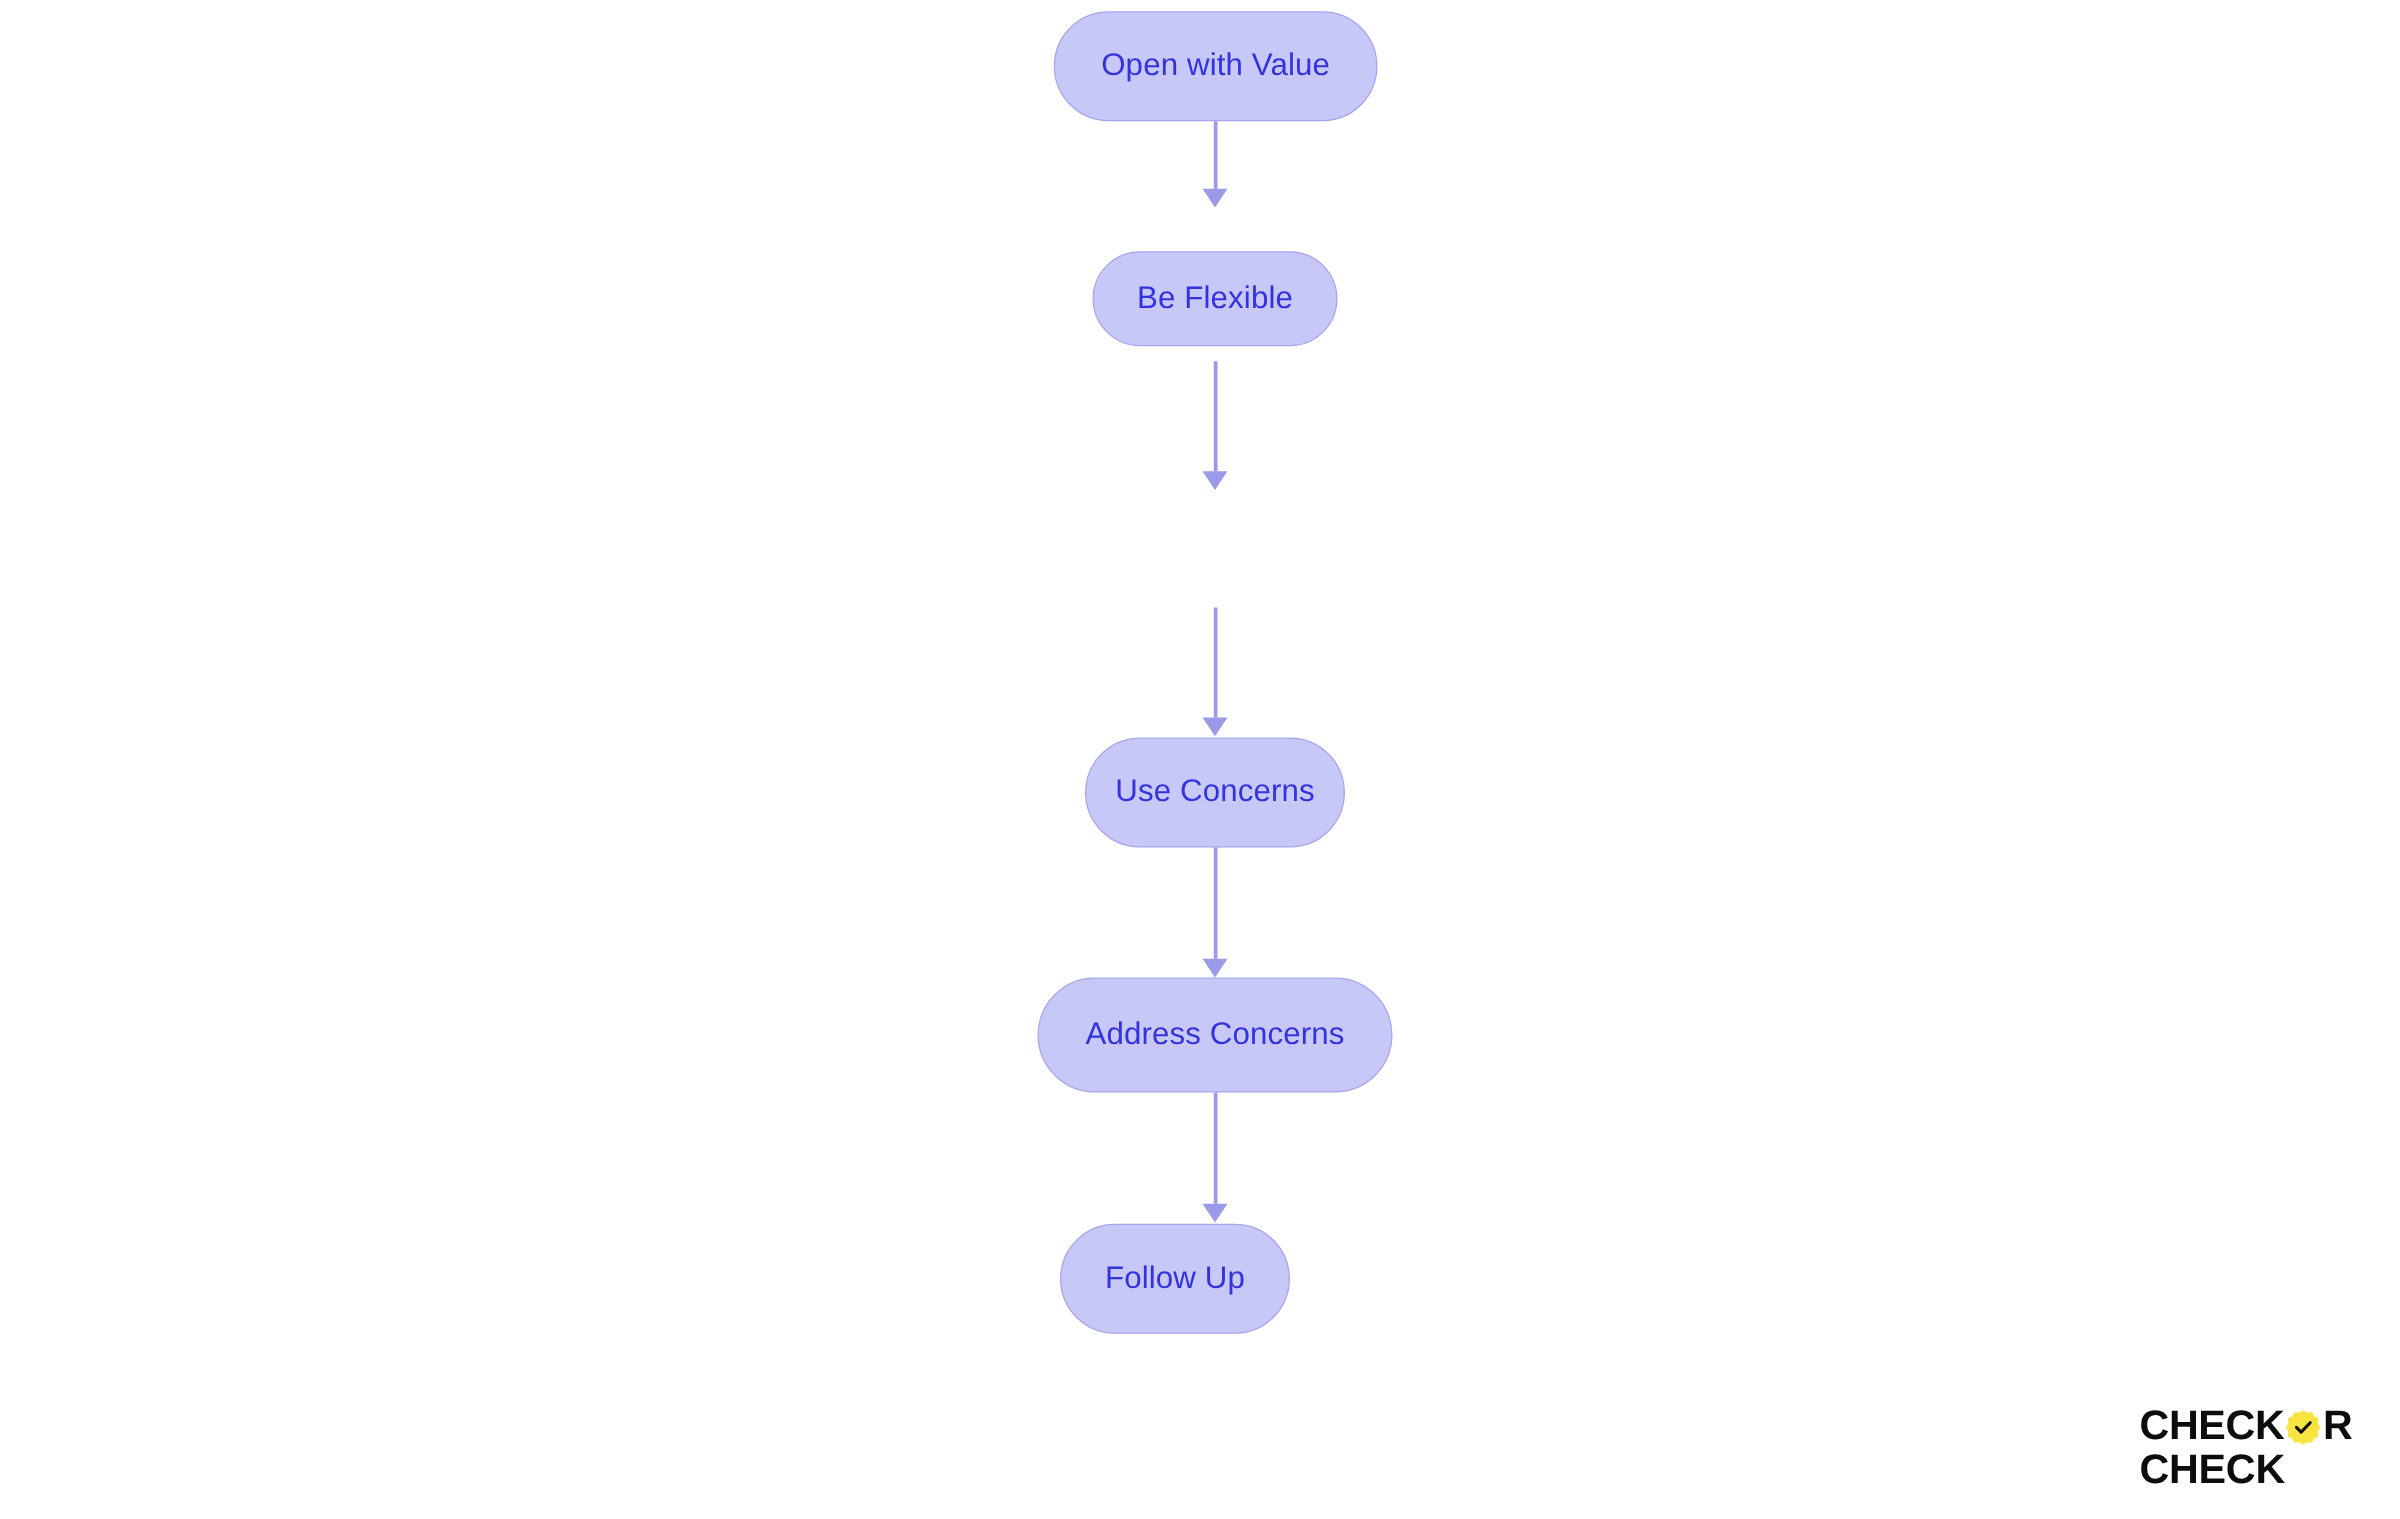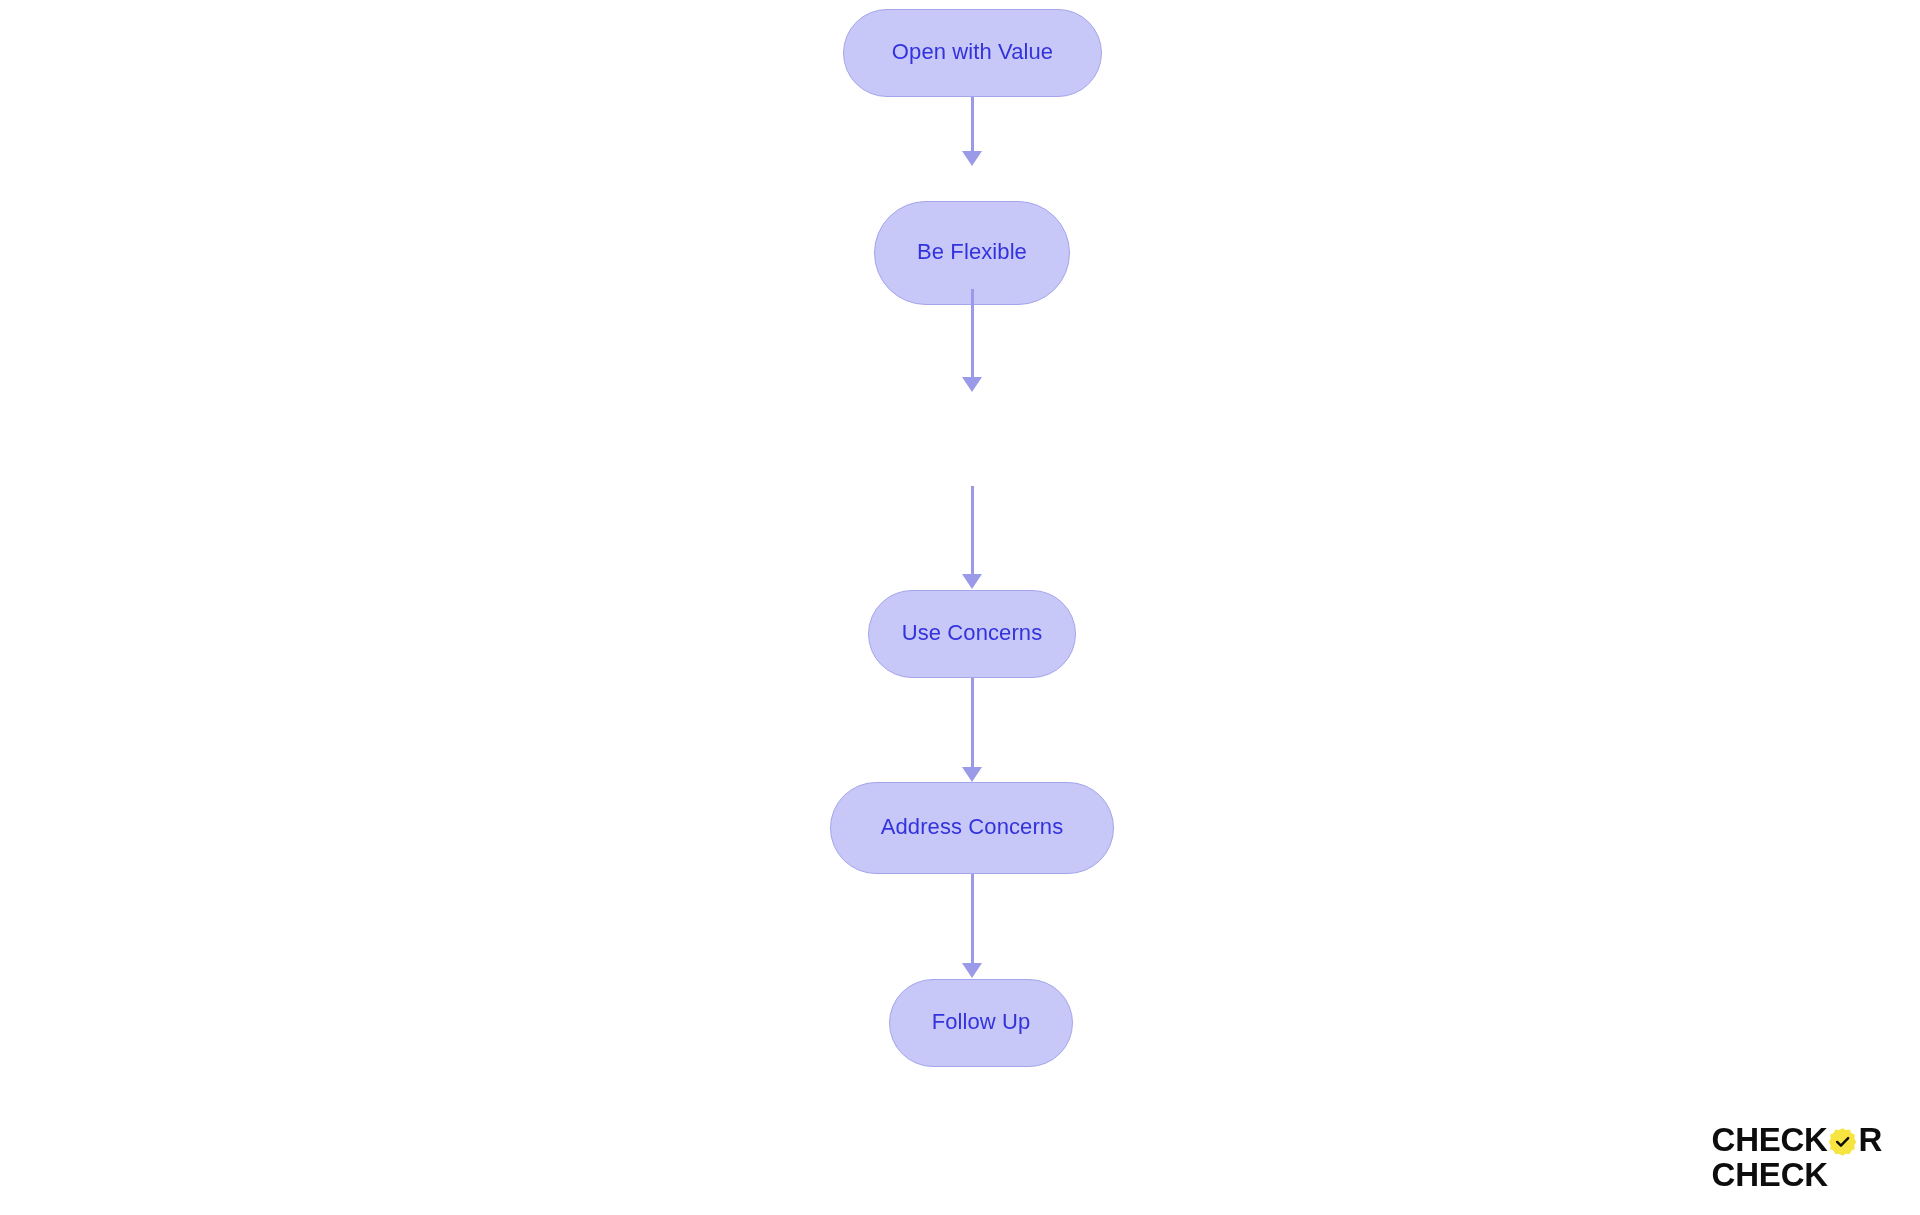--- a/index.html
+++ b/index.html
@@ -27,21 +27,21 @@
     position: absolute;
     box-sizing: border-box;
     background: #c7c7f8;
     border: 1.6px solid #a5a5ec;
     border-radius: 999px;
     display: flex;
     align-items: center;
     justify-content: center;
     color: #3333dd;
     font-family: "Liberation Sans", sans-serif;
-    font-size: 22px;
+    font-size: 25px;
     font-weight: 400;
     letter-spacing: 0.1px;
     white-space: nowrap;
     line-height: 1;
   }
 
   .node-label {
     display: block;
     transform: translateY(-1px);
   }
@@ -108,21 +108,21 @@
 
   <div class="node" style="left:843px; top:9px; width:259px; height:88px;">
     <span class="node-label">Open with Value</span>
   </div>
 
   <div class="connector" style="left:972px; top:97px; height:69px;">
     <div class="connector-line" style="height:54px;"></div>
     <div class="connector-head" style="top:54px;"></div>
   </div>
 
-  <div class="node" style="left:874px; top:201px; width:196px; height:104px;">
+  <div class="node" style="left:874px; top:201px; width:196px; height:76px;">
     <span class="node-label">Be Flexible</span>
   </div>
 
   <div class="connector" style="left:972px; top:289px; height:103px;">
     <div class="connector-line" style="height:88px;"></div>
     <div class="connector-head" style="top:88px;"></div>
   </div>
 
 
   <div class="connector" style="left:972px; top:486px; height:103px;">
@@ -141,21 +141,21 @@
 
   <div class="node" style="left:830px; top:782px; width:284px; height:92px;align-items:center;">
     <span class="node-label">Address Concerns</span>
   </div>
 
   <div class="connector" style="left:972px; top:874px; height:104px;">
     <div class="connector-line" style="height:89px;"></div>
     <div class="connector-head" style="top:89px;"></div>
   </div>
 
-  <div class="node" style="left:889px; top:979px; width:184px; height:88px;">
+  <div class="node" style="left:848px; top:979px; width:184px; height:88px;">
     <span class="node-label">Follow Up</span>
   </div>
 
 </div>
 
 <div id="brand-logo">
   <div class="brand-line">
     <span>CHECK</span>
     <span class="brand-badge">
       <svg viewBox="0 0 40 40" xmlns="http://www.w3.org/2000/svg" aria-hidden="true">

